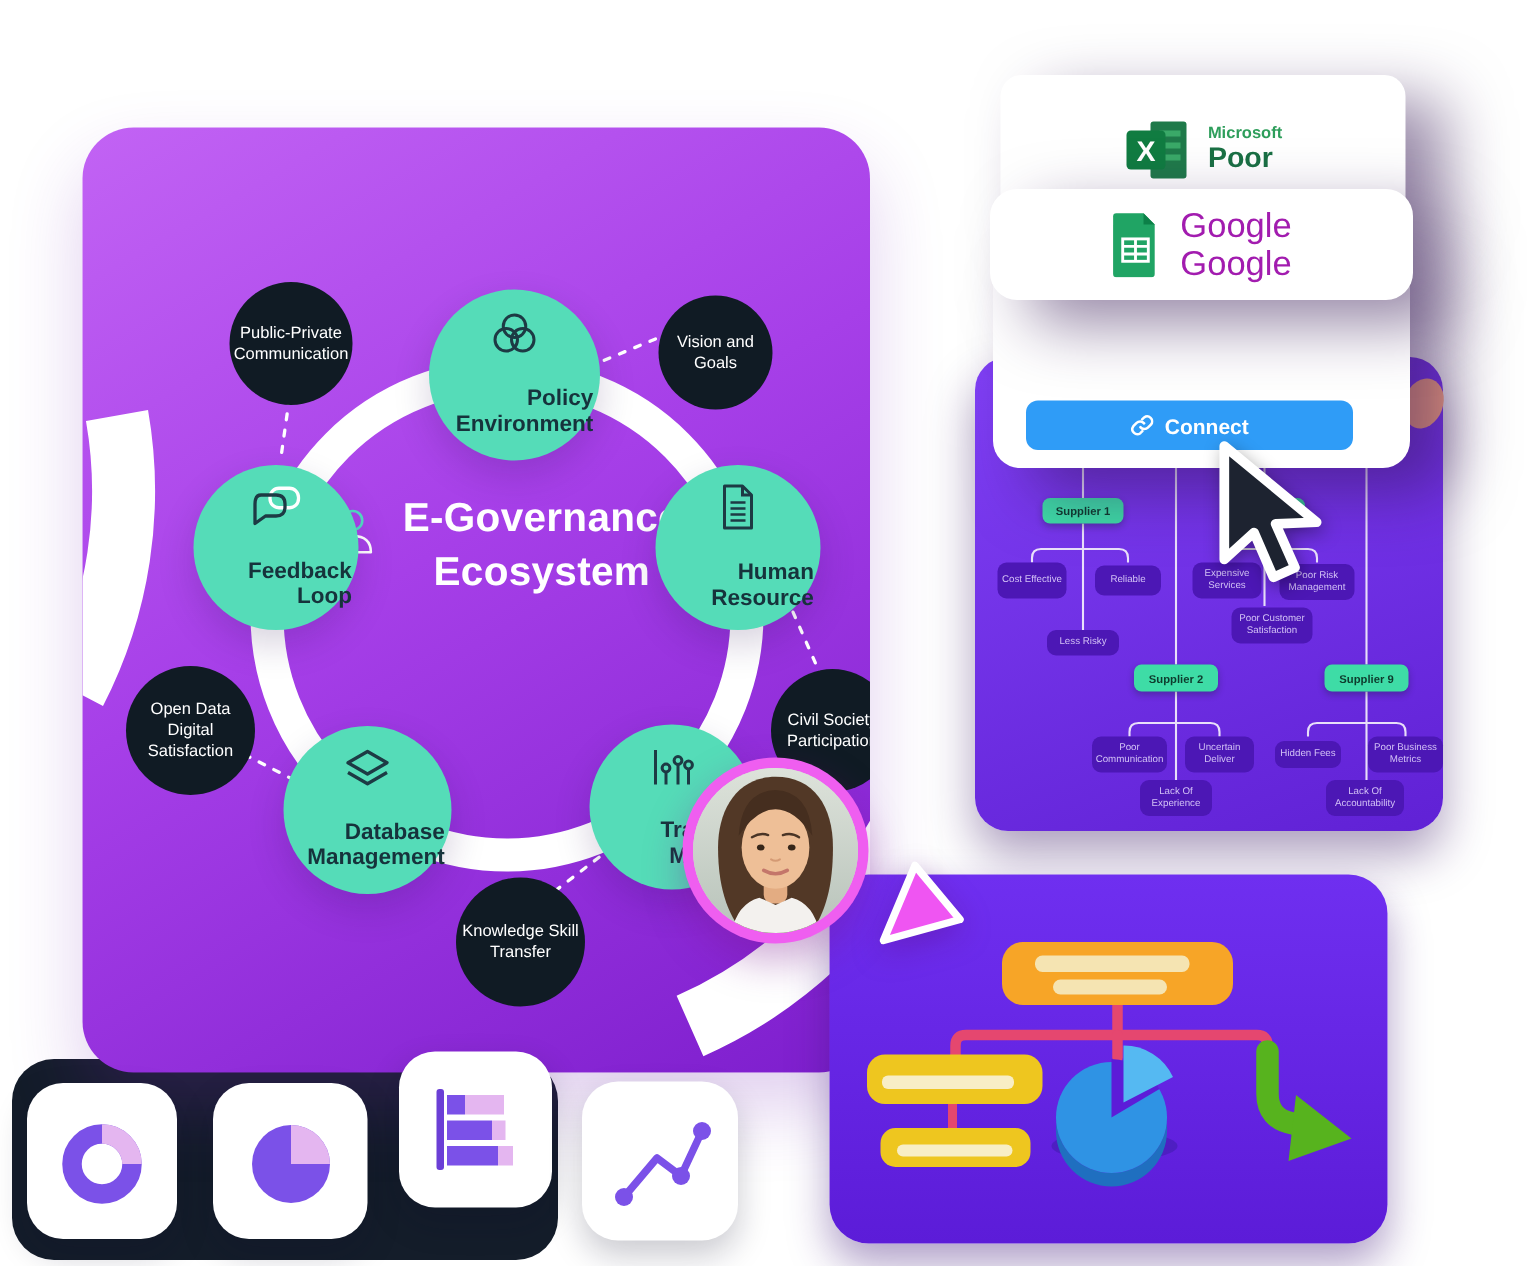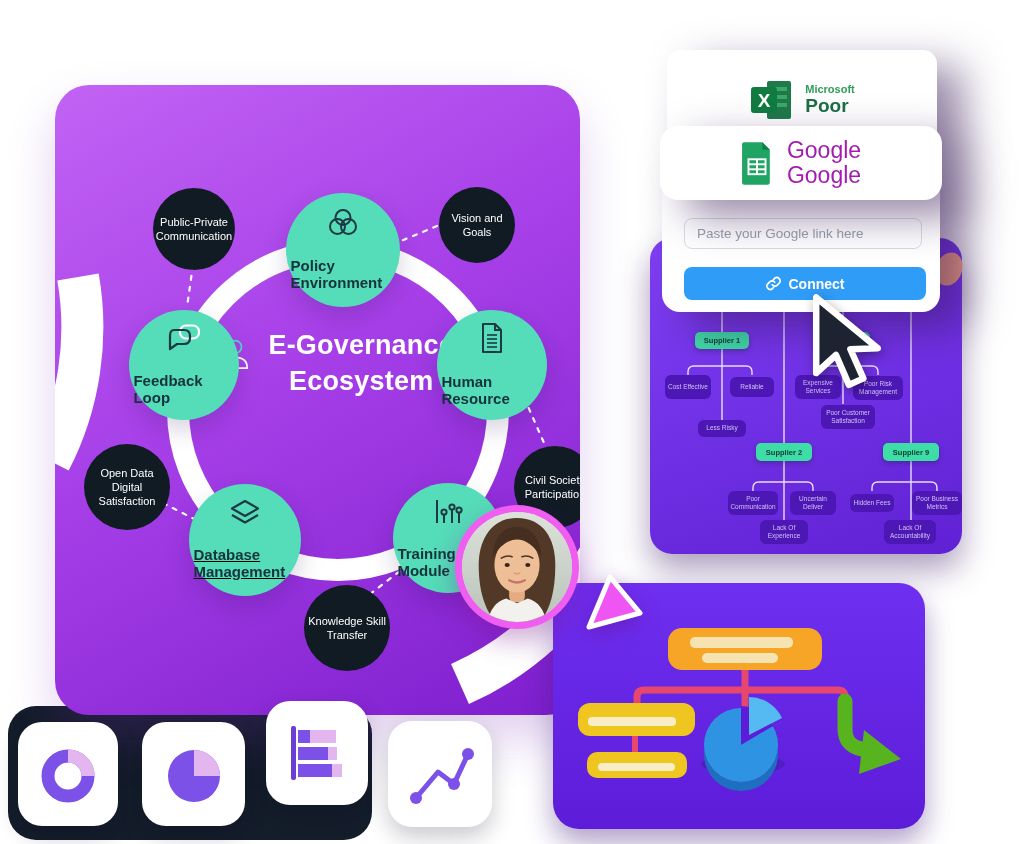--- a/index.html
+++ b/index.html
@@ -15,32 +15,32 @@
   .tile2 { left:142px; top:722px; width:103px; height:104px; }
   .tile3 { left:266px; top:701px; width:102px; height:104px; }
   .tile4 { left:388px; top:721px; width:104px; height:106px; }
 
   
   .main-card { left:55px; top:85px; width:525px; height:630px; border-radius:34px; z-index:2; overflow:hidden;
                background:linear-gradient(150deg,#c263f4 0%,#a63fe8 45%,#7d1ecd 100%);
                box-shadow:0 24px 48px rgba(120,40,180,.22); }
   .ring-svg { position:absolute; left:0; top:0; }
   .node { position:absolute; border-radius:50%; background:#55dcb8; display:flex; flex-direction:column;
-          align-items:center; justify-content:center; gap:20px; text-align:left;
+          align-items:center; justify-content:center; gap:20px; text-align:right;
           box-shadow:0 10px 24px rgba(40,10,80,.18); }
   .node-label { font-size:15px; font-weight:700; color:#16333c; line-height:1.13; width:92%; }
   .n-policy   { left:231px; top:108px; width:114px; height:114px; }
   .n-feedback { left:74px;  top:225px; width:110px; height:110px; }
   .n-human    { left:382px; top:225px; width:110px; height:110px; }
-  .n-database { left:134px; top:399px; width:112px; height:112px;text-decoration:underline; }
+  .n-database { left:134px; top:399px; width:112px; height:112px; }
   .n-training { left:338px; top:398px; width:110px; height:110px; }
   .sat { position:absolute; border-radius:50%; background:#101b24; color:#fff; display:flex; align-items:center;
          justify-content:center; text-align:center; font-size:11px; line-height:1.3; }
   .s-pp    { left:98px;  top:103px; width:82px; height:82px; }
-  .s-vision{ left:384px; top:102px;  width:76px; height:76px; }
+  .s-vision{ left:384px; top:112px;  width:76px; height:76px; }
   .s-open  { left:29px;  top:359px; width:86px; height:86px; }
   .s-civil { left:459px; top:361px; width:82px; height:82px; }
   .s-know  { left:249px; top:500px; width:86px; height:86px; }
   .center-box { position:absolute; left:163px; top:243px; width:240px; display:flex; flex-direction:row;
                 gap:12px; }
   .center-title { color:#fff; font-size:27px; font-weight:700; text-align:center; line-height:1.32; letter-spacing:.2px; }
 
   
   .avatar { left:455px; top:505px; width:124px; height:124px; border-radius:50%; background:#ef5ef0;
             z-index:8; display:flex; align-items:center; justify-content:center;
@@ -56,21 +56,21 @@
   .excel-brand { font-size:11px; font-weight:700; color:#2e9e5b; }
   .excel-product { font-size:19px; font-weight:800; color:#1a7044; }
   .sheets-card { left:660px; top:126px; width:282px; height:74px; border-radius:18px; z-index:6;
                  display:flex; align-items:center; justify-content:center; gap:14px; }
   .sheets-text { font-size:23px; color:#a21caf; line-height:1.1; }
   .input-panel { left:662px; top:170px; width:278px; height:142px; border-radius:18px; z-index:5; }
   .link-input { position:absolute; left:22px; top:48px; width:238px; height:31px; border:1.5px solid #d9dde3;
                 border-radius:8px; padding:0 12px; font-size:13.5px; color:#445; outline:none;
                 font-family:"Liberation Sans",sans-serif; }
   .link-input::placeholder { color:#98a0ac; }
-  .connect-btn { position:absolute; left:22px; top:97px; width:242px; height:33px; border:none; border-radius:8px;
+  .connect-btn { position:absolute; left:22px; top:97px; width:218px; height:33px; border:none; border-radius:8px;
                  background:#2f9cf7; color:#fff; font-size:14px; font-weight:700; display:flex; align-items:center;
                  justify-content:center; gap:8px; cursor:pointer; font-family:"Liberation Sans",sans-serif; }
   .cursor-svg { left:810px; top:292px; z-index:10; filter:drop-shadow(2px 4px 6px rgba(0,0,0,.35)); }
   .hand-peek { left:936px; top:252px; width:26px; height:34px; border-radius:50%; background:#f3a283;
                transform:rotate(20deg); z-index:4; }
 
   
   .supplier-panel { left:650px; top:238px; width:312px; height:316px; border-radius:22px; z-index:3;
                     background:linear-gradient(160deg,#8040f5,#6021d5); box-shadow:0 16px 32px rgba(50,15,95,.4); }
   .sp-head { position:absolute; background:#3edca6; color:#0e3b2d; font-size:7.5px; font-weight:700;
@@ -293,21 +293,20 @@
           <line x1="15" y1="17" x2="15" y2="31"></line>
       </g>
     </svg>
     <div class="sheets-text">
       <div>Google</div>
       <div>Google</div>
     </div>
   </div>
 
   <div class="abs wcard input-panel">
-    <input class="link-input" type="text" placeholder="Paste your Google link here" style="">
     <button class="connect-btn">
       <svg width="15" height="15" viewBox="0 0 18 18">
         <g stroke="#ffffff" stroke-width="2" fill="none" stroke-linecap="round">
           <path d="M7.5,10.5 a4,4 0 0 0 6,.4 l2.6,-2.6 a4,4 0 0 0 -5.6,-5.6 l-1.6,1.6"></path>
           <path d="M10.5,7.5 a4,4 0 0 0 -6,-.4 l-2.6,2.6 a4,4 0 0 0 5.6,5.6 l1.6,-1.6"></path>
         </g>
       </svg>
       <span>Connect</span>
     </button>
   </div>

